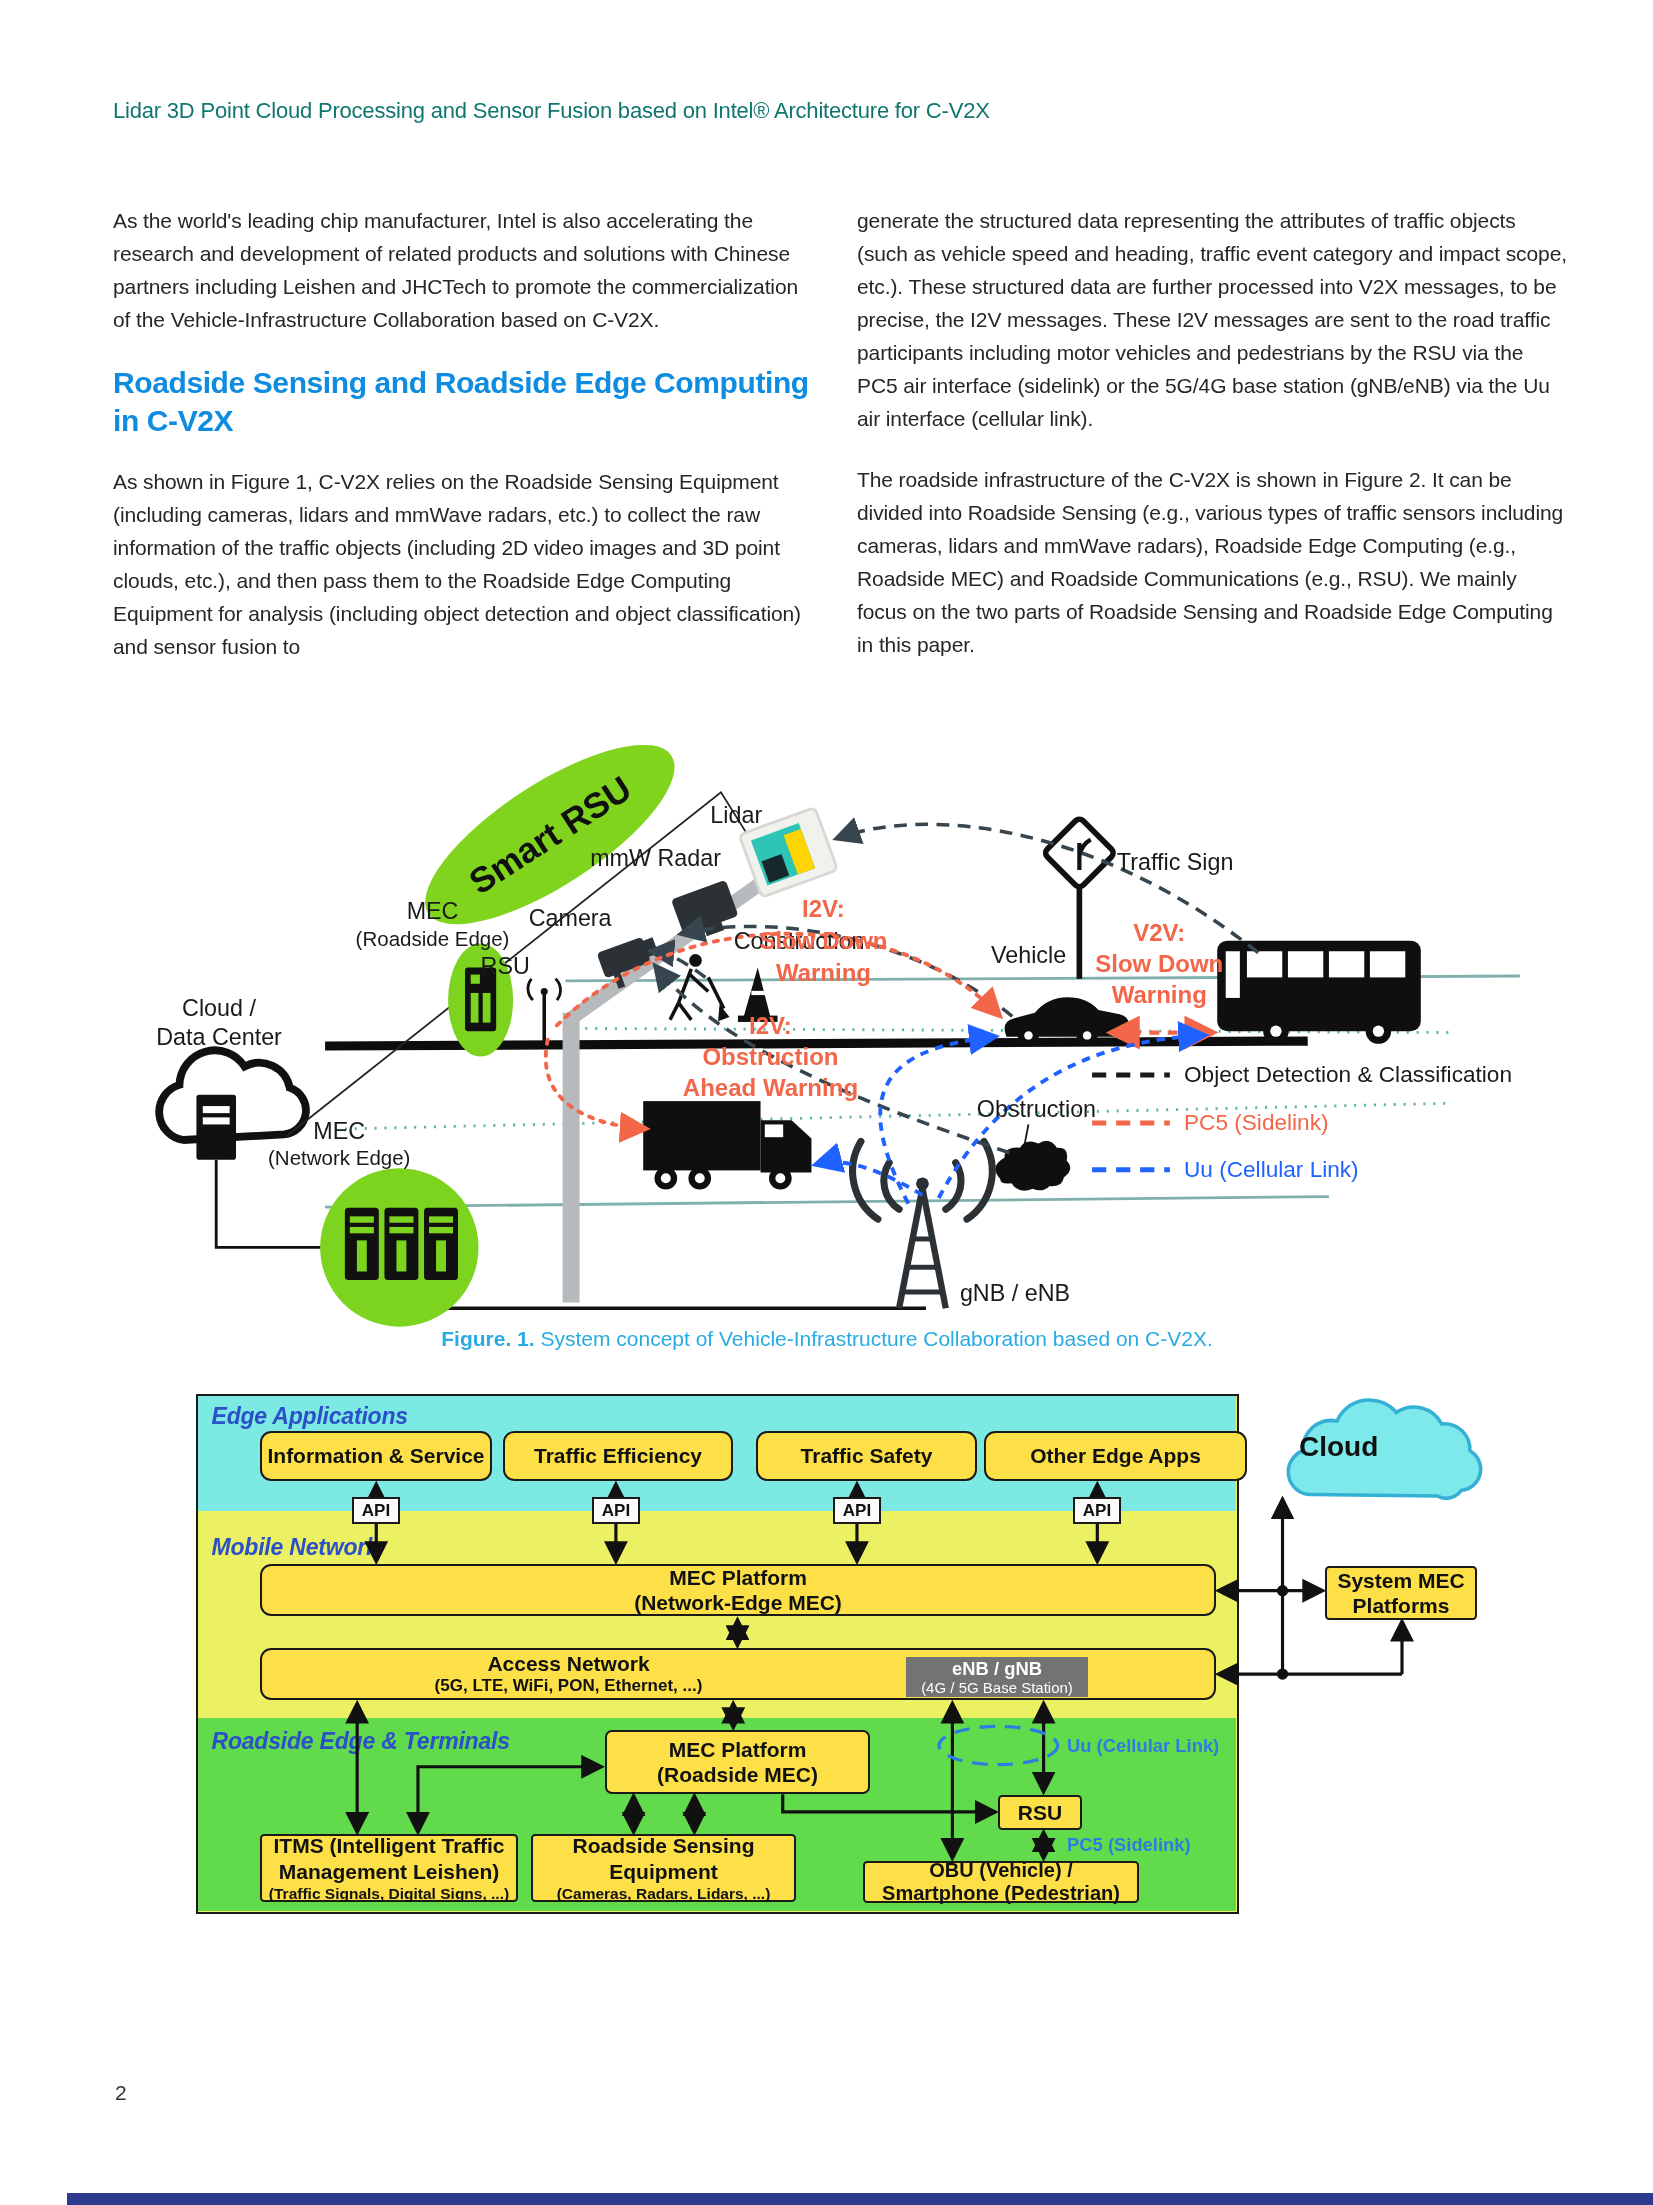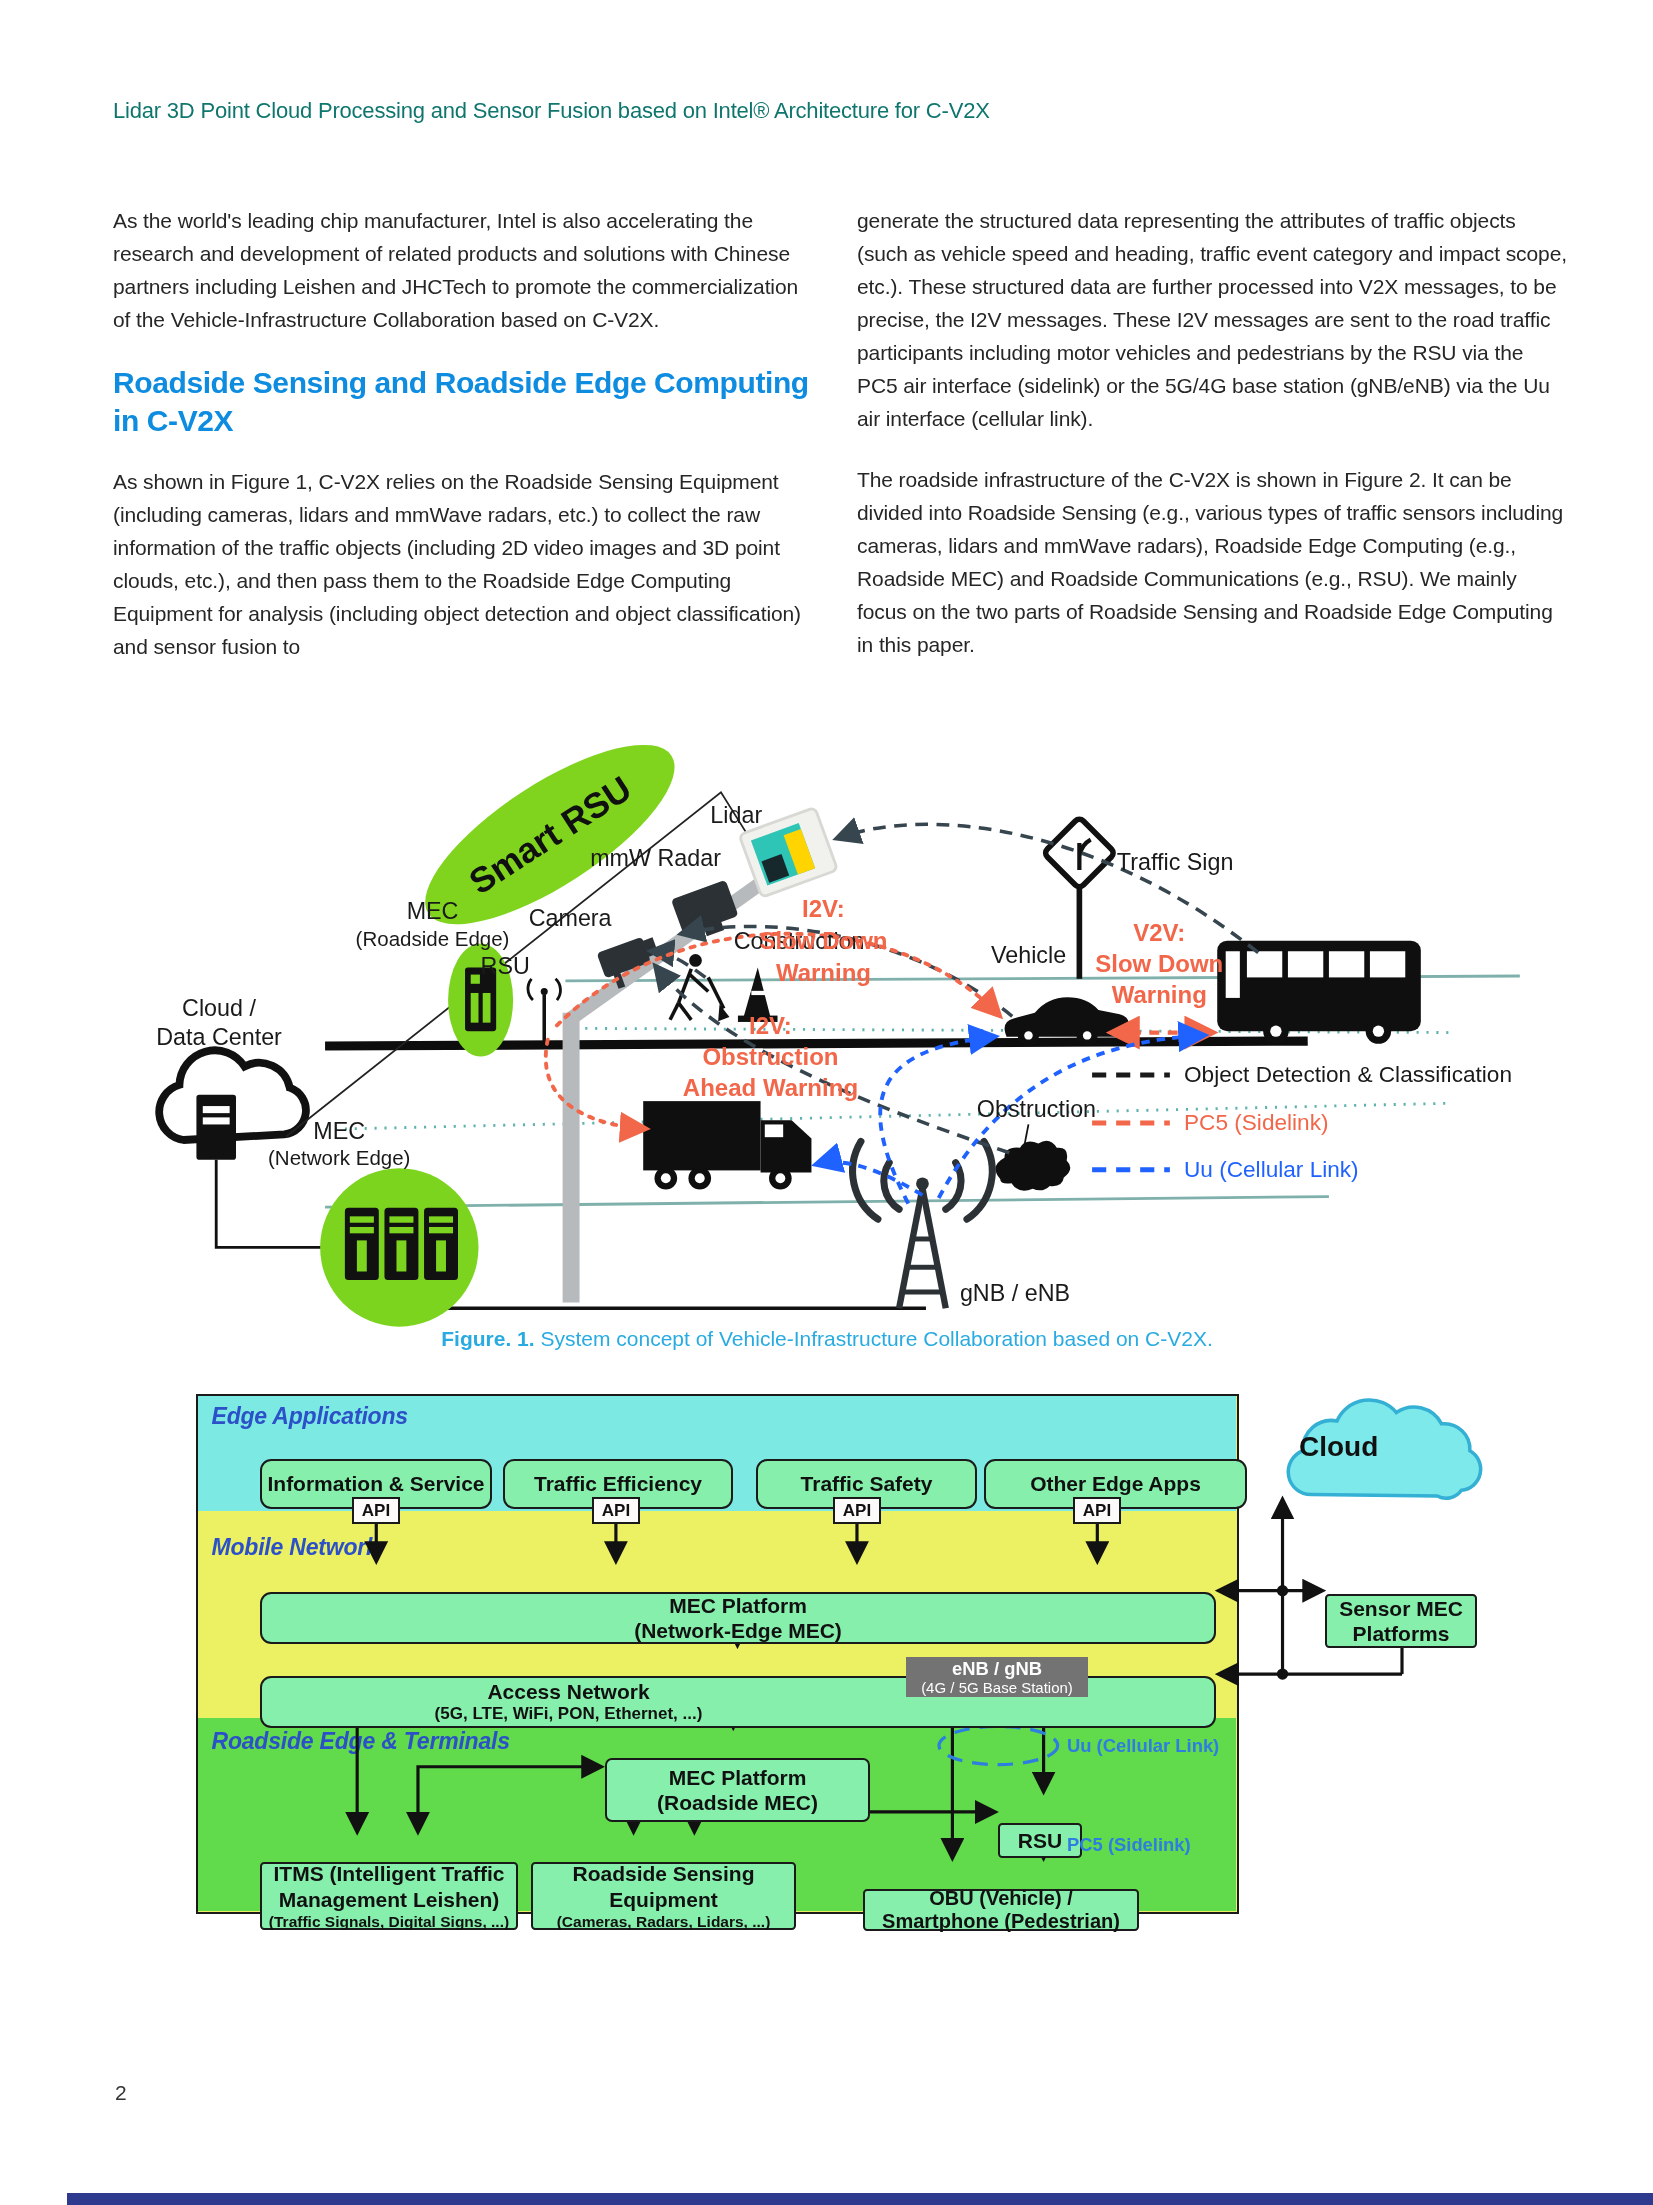--- a/index.html
+++ b/index.html
@@ -15,22 +15,22 @@
   .fig-caption .cap-prefix{font-weight:bold;}
   .caption-1{top:1327px;}
   .caption-2{top:1969px;}
   .fig1{position:absolute;left:113px;top:744px;width:1428px;height:587px;}
   .fig2{position:absolute;left:196px;top:1394px;width:1329px;height:527px;}
   .f2main{position:absolute;left:0;top:0;width:1043px;height:520px;border:2.8px solid #1a1a1a;box-sizing:border-box;background:#ecf163;}
   .f2band{position:absolute;left:0;width:1038px;}
   .f2cyan{top:0;height:115px;background:#7de9e3;}
   .f2green{top:322px;height:193px;background:#61da4b;}
   .f2sec{position:absolute;font-size:23px;font-weight:bold;font-style:italic;color:#2b50c8;letter-spacing:-0.2px;}
-  .f2box{position:absolute;background:#86efac;border:2.5px solid #1a1a1a;box-sizing:border-box;
-         display:flex;flex-direction:column;align-items:center;justify-content:center;text-align:center;color:#111;margin-top:28px;}
+  .f2box{position:absolute;background:#fde047;border:2.5px solid #1a1a1a;box-sizing:border-box;
+         display:flex;flex-direction:column;align-items:center;justify-content:center;text-align:center;color:#111;}
   .f2box .l1{font-size:21px;font-weight:bold;line-height:25.4px;}
   .f2box .l2{font-size:21px;font-weight:bold;line-height:25.4px;}
   .f2box .l3{font-size:15.5px;font-weight:bold;line-height:19px;}
   .f2box .sub{font-size:17px;font-weight:bold;line-height:20.5px;}
   .rounded16{border-radius:11.3px;}
   .rounded10{border-radius:7px;}
   .rounded6{border-radius:4.2px;}
   .f2api{position:absolute;width:48px;height:27px;background:#fdfbfa;border:2.1px solid #1a1a1a;box-sizing:border-box;
          display:flex;align-items:center;justify-content:center;font-size:17px;font-weight:bold;color:#111;}
   .f2enb{position:absolute;left:710px;top:263px;width:182px;height:40px;background:#737373;color:#fdfdfd;
@@ -378,21 +378,21 @@
     <div class="f2box rounded6" style="left:335px;top:440px;width:265px;height:68px;">
       <div class="l1">Roadside Sensing</div>
       <div class="l2">Equipment</div>
       <div class="l3">(Cameras, Radars, Lidars, ...)</div>
     </div>
     <div class="f2box rounded6" style="left:667px;top:467px;width:276px;height:42px;">
       <div class="l2" style="font-size:20px;line-height:22.6px;">OBU (Vehicle) /</div>
       <div class="l2" style="font-size:20px;line-height:22.6px;">Smartphone (Pedestrian)</div>
     </div>
     <div class="f2box rounded6" style="left:1129px;top:172px;width:152px;height:54px;">
-      <div class="l1">Sensor MEC</div>
+      <div class="l1">System MEC</div>
       <div class="l2">Platforms</div>
     </div>
 
     <div class="f2bluelabel" style="left:871px;top:341px;">Uu (Cellular Link)</div>
     <div class="f2bluelabel" style="left:871px;top:440px;">PC5 (Sidelink)</div>
   </div>
 
 
   <div class="page-number">2</div>
   <div class="footer-bar"></div>

